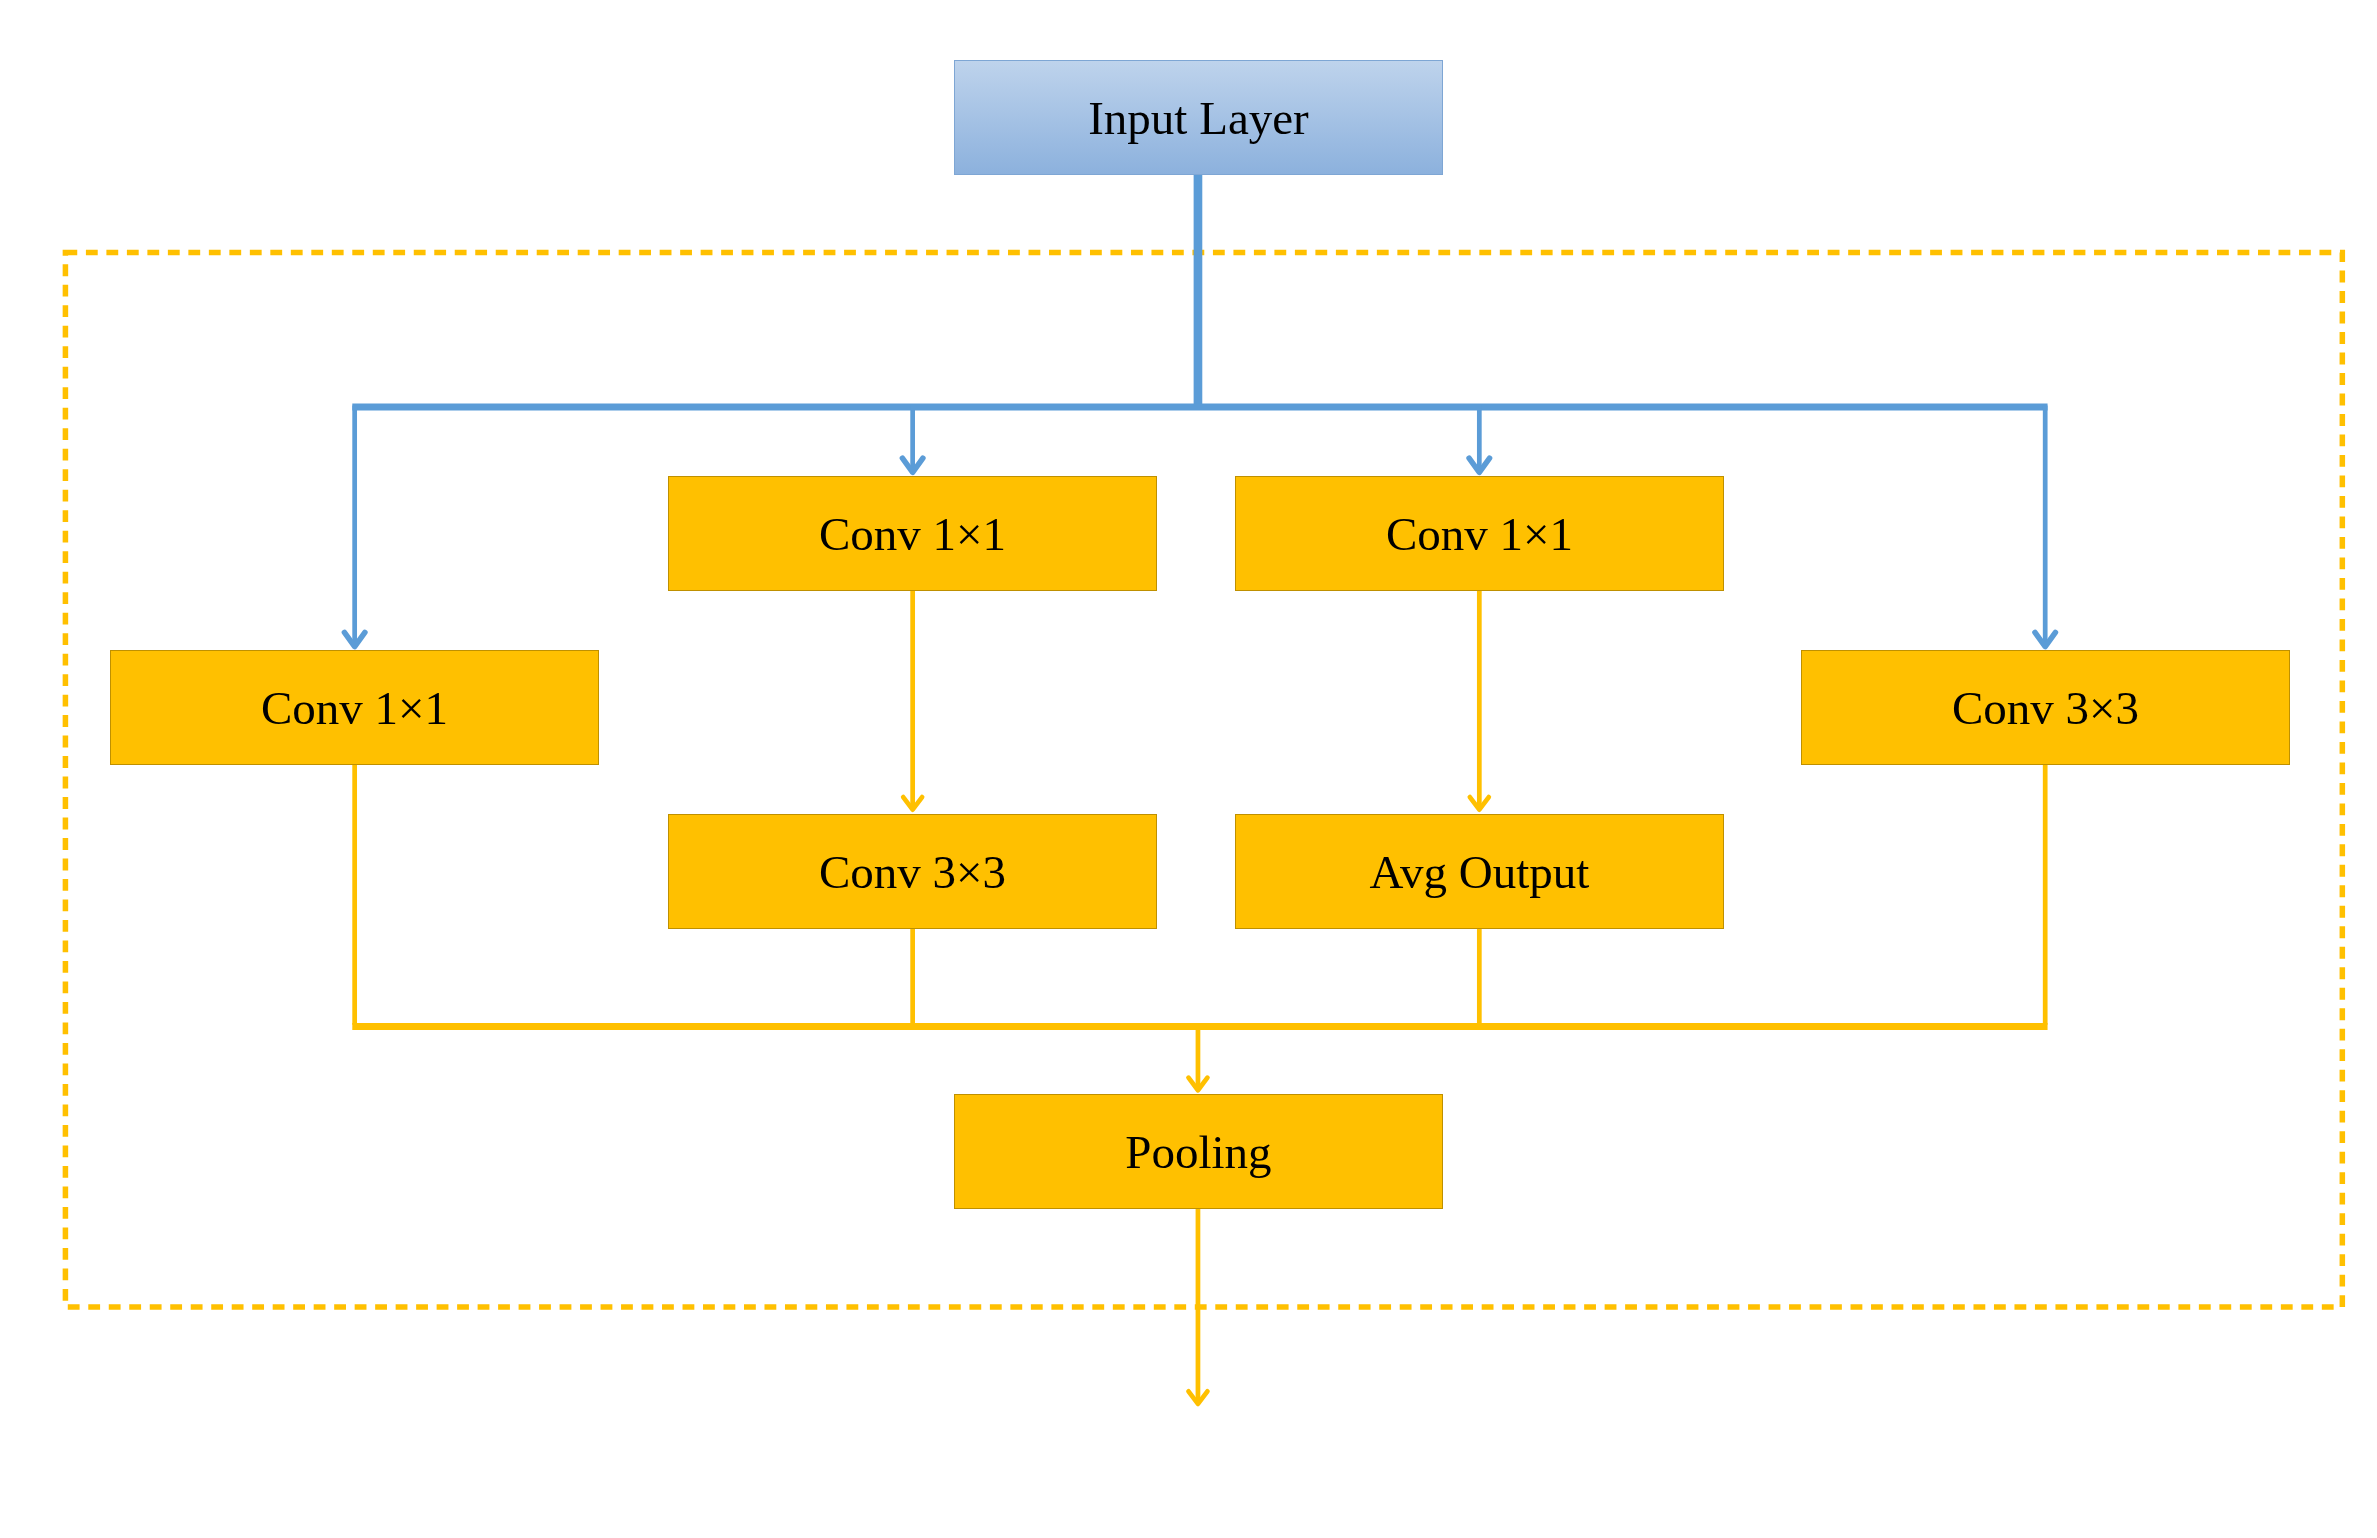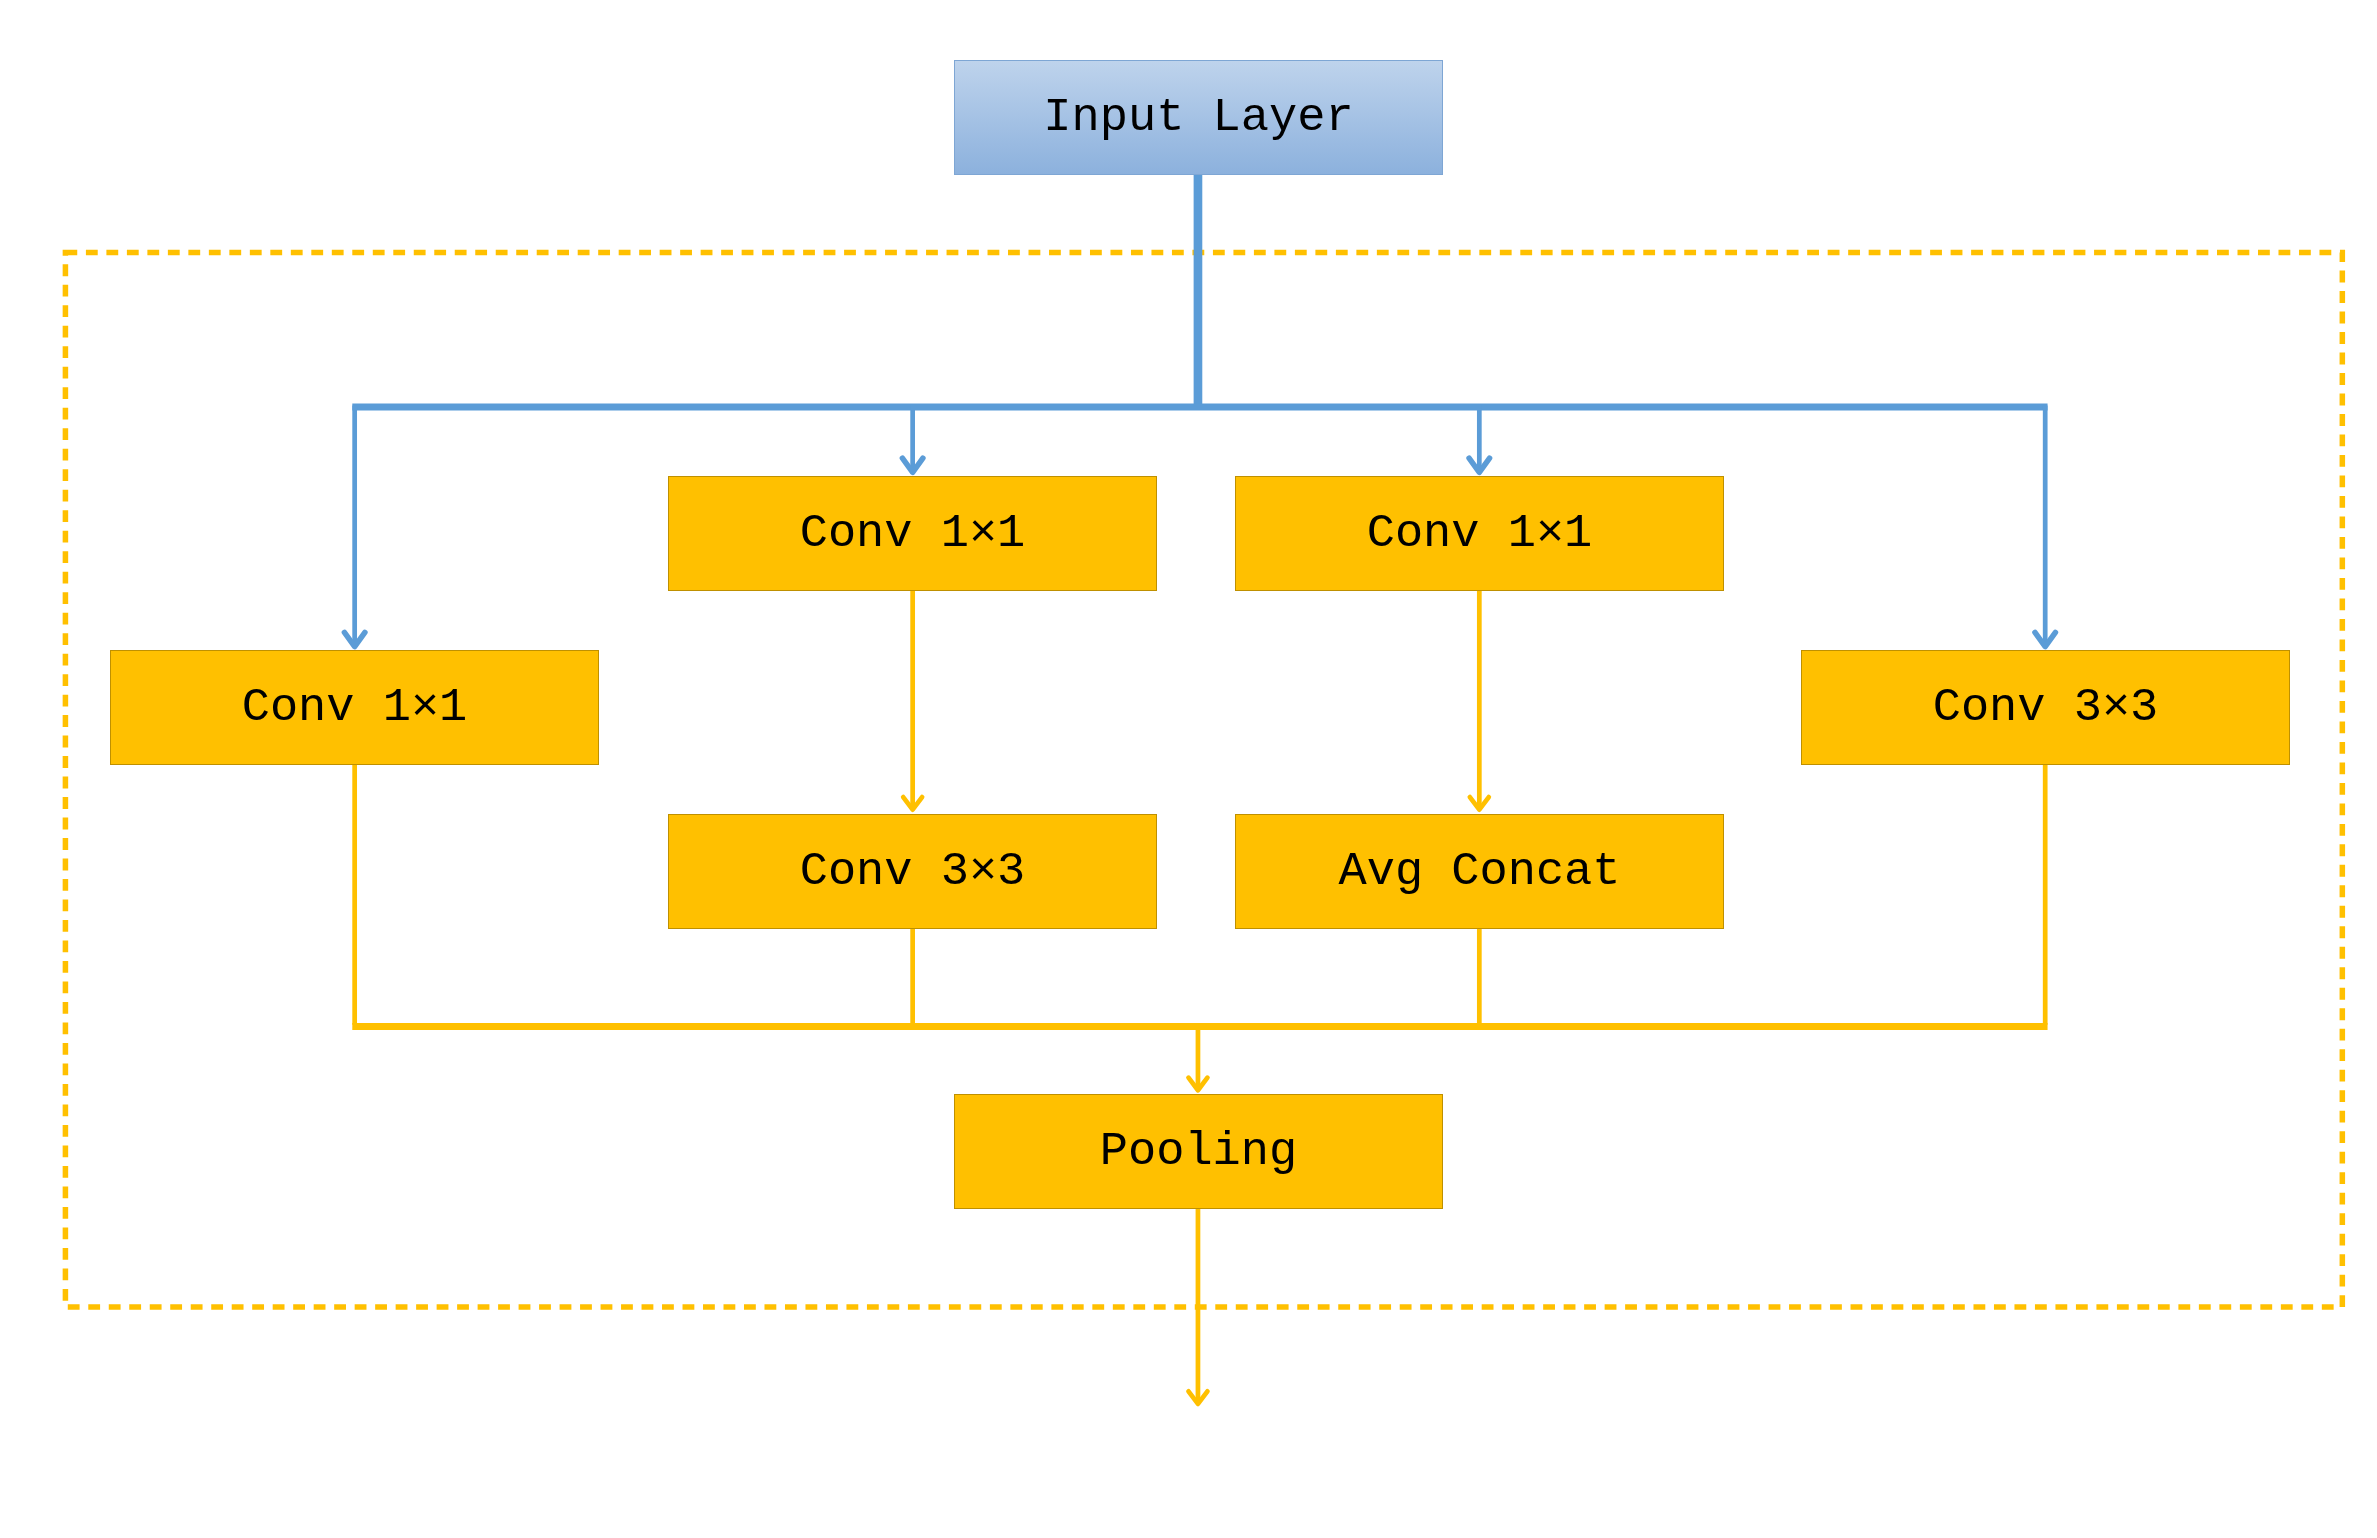--- a/index.html
+++ b/index.html
@@ -12,21 +12,21 @@
     --orange-line:#FFC000;
     --dashed-border:#FFC000;
     --text:#000000;
   }
   html,body{margin:0;padding:0;background:#ffffff;}
   .canvas{
     position:relative;
     width:2377px;
     height:1539px;
     background:#ffffff;
-    font-family:Liberation Mono, monospace;
+    font-family:Liberation Serif, serif;
     overflow:hidden;
   }
   .connectors{
     position:absolute;
     left:0;top:0;
     width:2377px;height:1539px;
   }
   .blue-stroke{stroke:var(--blue-line);}
   .orange-stroke{stroke:var(--orange-line);}
   .dashed-stroke{stroke:var(--dashed-border);}
@@ -104,21 +104,21 @@
 
   <div class="node op" style="left:1801px;top:650px;">
     <span>Conv 3×3</span>
   </div>
 
   <div class="node op" style="left:668px;top:814px;">
     <span>Conv 3×3</span>
   </div>
 
   <div class="node op" style="left:1235px;top:814px;">
-    <span>Avg Concat</span>
+    <span>Avg Output</span>
   </div>
 
   <div class="node op" style="left:954px;top:1094px;">
     <span>Pooling</span>
   </div>
 
 
 </div>
 
 

